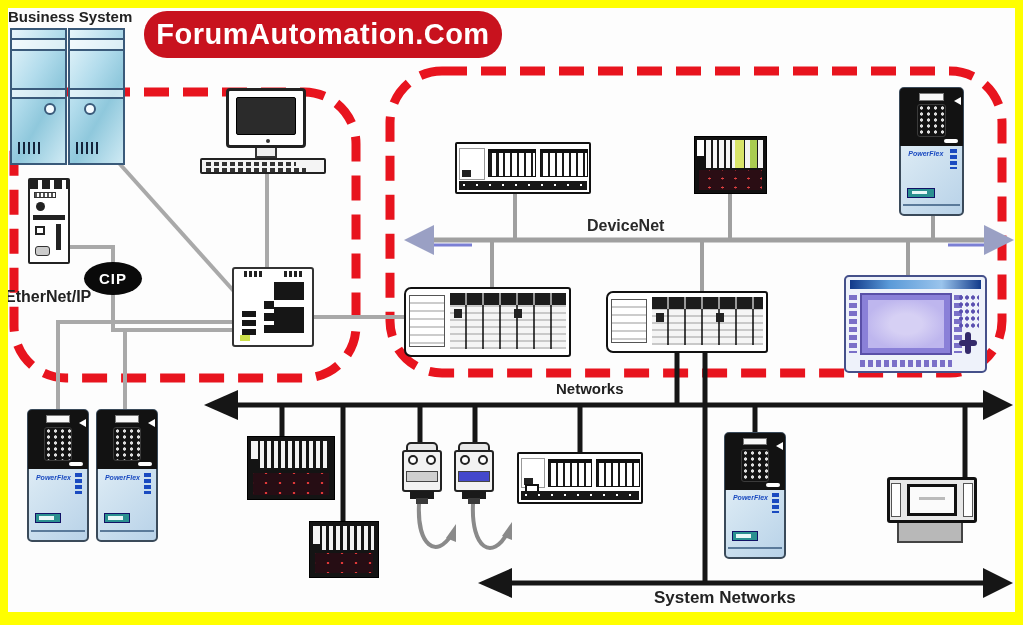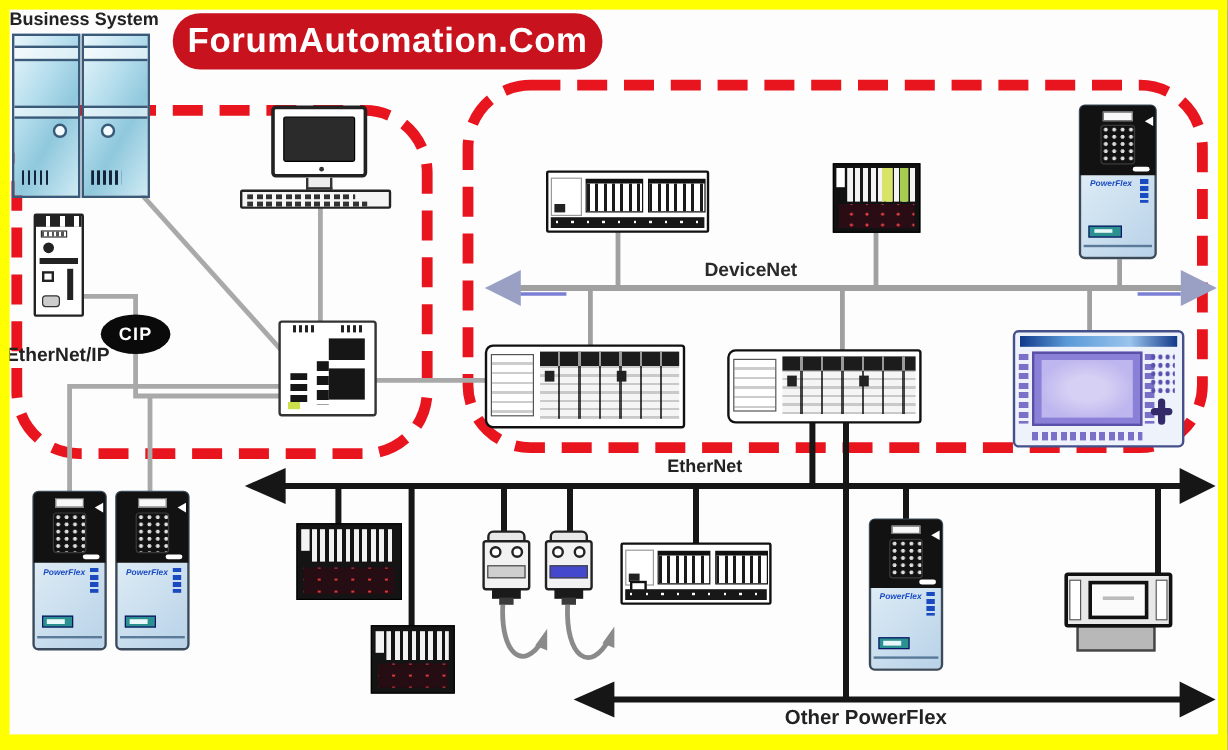--- a/index.html
+++ b/index.html
@@ -222,22 +222,22 @@
     <polygon points="512,522 502,536 512,540" fill="#8a8a8a"></polygon>
   </svg>
 
   <div id="banner">
     <span>ForumAutomation.Com</span>
   </div>
 
   <div class="lbl" id="lbl-business">Business System</div>
   <div class="lbl" id="lbl-enet">EtherNet/IP</div>
   <div class="lbl" id="lbl-controlnet">DeviceNet</div>
-  <div class="lbl" id="lbl-devicenet">EtherNet</div>
-  <div class="lbl" id="lbl-other">Other PowerFlex</div>
+  <div class="lbl" id="lbl-devicenet">Networks</div>
+  <div class="lbl" id="lbl-other">System Networks</div>
 
   <div class="dev server" style="left:10px;top:28px;">
     <div class="sv-band1"></div>
       <div class="sv-band2"></div>
     <div class="sv-hole" style="left:32px;"></div>
       <div class="sv-code"></div>
   </div>
   <div class="dev server" style="left:68px;top:28px;">
     <div class="sv-band1"></div>
       <div class="sv-band2"></div>

